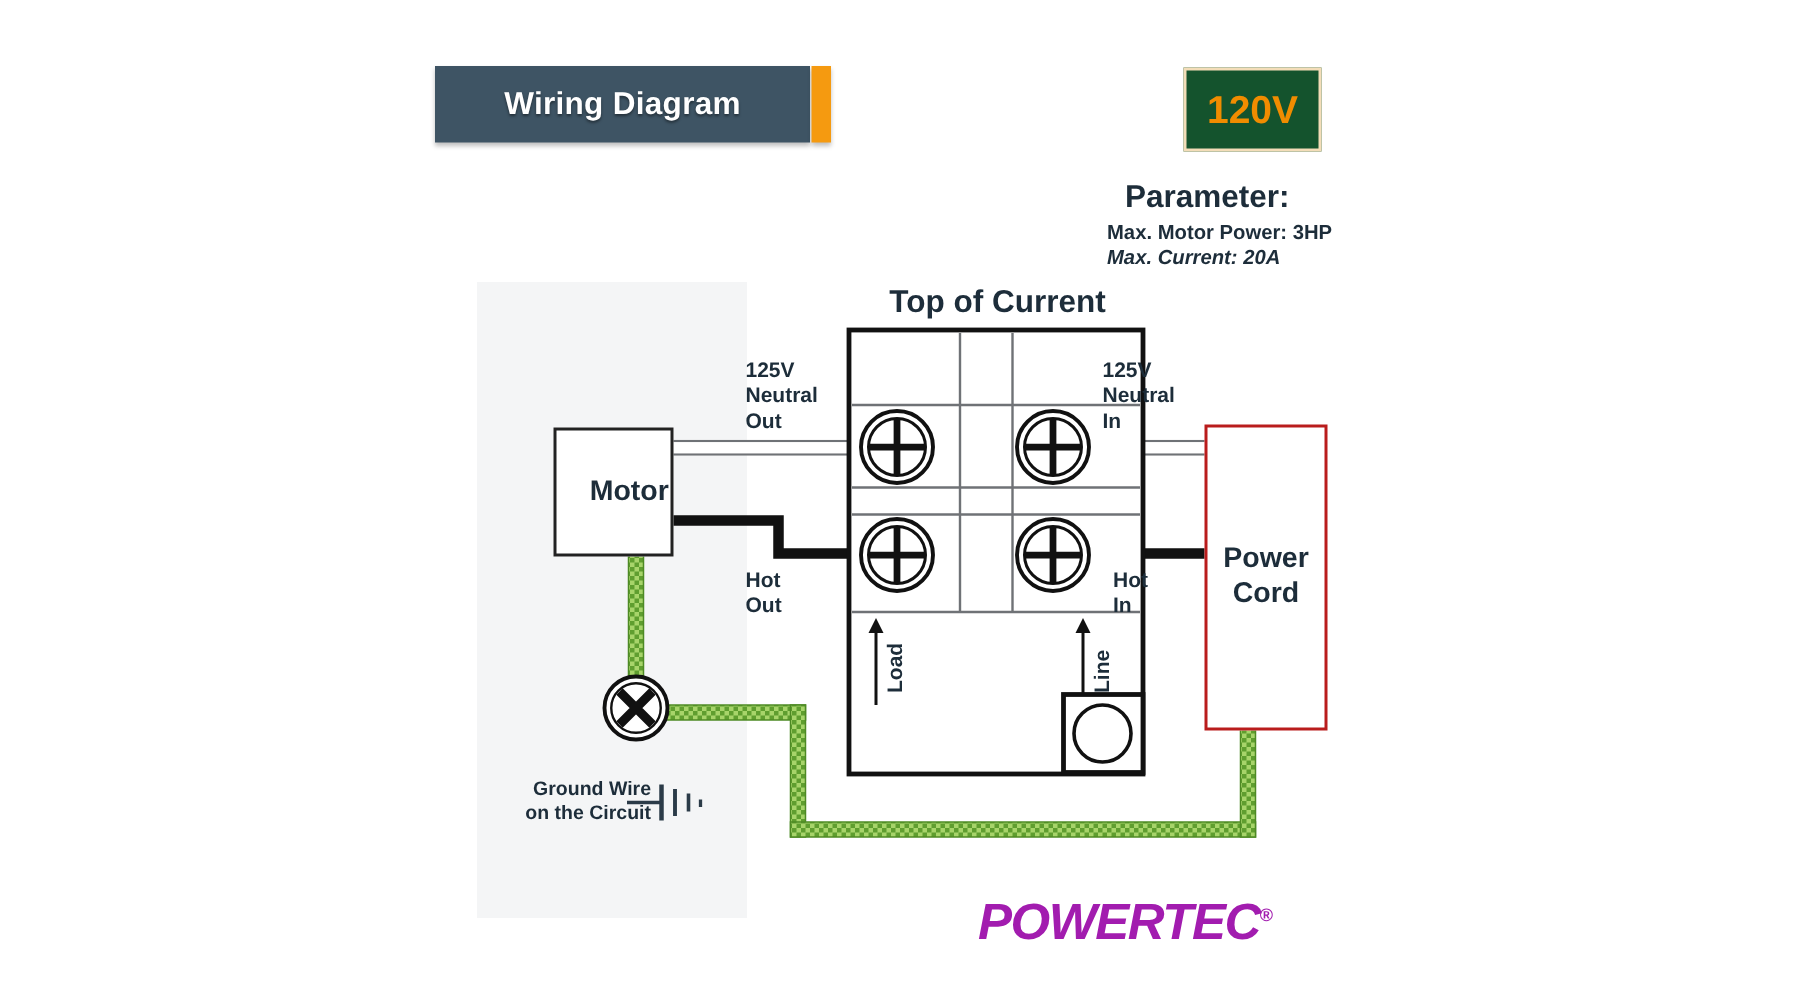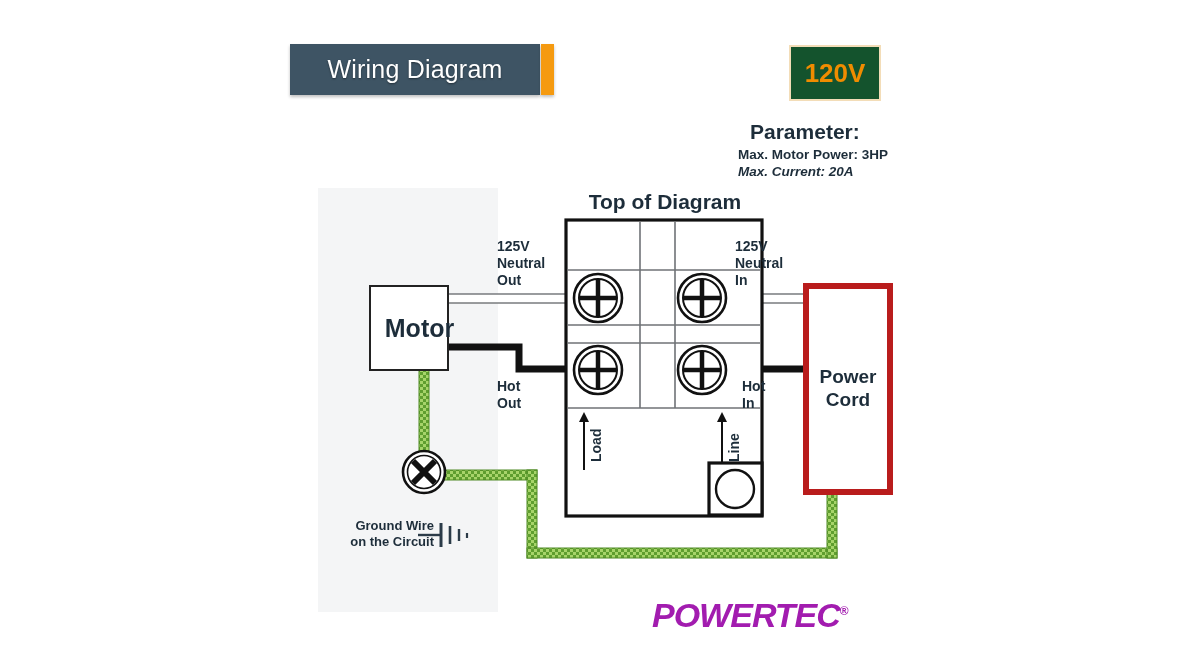--- a/index.html
+++ b/index.html
@@ -10,21 +10,21 @@
   }
   #stage{position:absolute;inset:0;}
 
   
   .title-bar{
     position:absolute;left:290px;top:44px;width:250px;height:51px;
     background:#3e5464;display:flex;align-items:center;justify-content:center;
     box-shadow:0 2px 3px rgba(0,0,0,.25);
   }
   .title-bar .tb-text{
-    color:#ffffff;font-size:25px;font-weight:normal;letter-spacing:.2px;
+    color:#ffffff;font-size:21px;font-weight:bold;letter-spacing:.2px;
     text-shadow:0 1px 2px rgba(0,0,0,.45);
   }
   .title-accent{
     position:absolute;left:541px;top:44px;width:13px;height:51px;background:#f59a10;
     box-shadow:0 2px 3px rgba(0,0,0,.25);
   }
   .volt-badge{
     position:absolute;left:789px;top:45px;width:88px;height:52px;
     border:2px solid #f3ddb8;background:#14532d;
     display:flex;align-items:center;justify-content:center;
@@ -42,21 +42,21 @@
   }
   .machine-label{
     position:absolute;left:318px;top:198px;width:180px;text-align:center;
     font-size:21px;font-weight:bold;
   }
   .motor-box{
     position:absolute;left:369px;top:285px;width:76px;height:82px;
     background:#fff;border:2px solid #222;
     display:flex;align-items:center;justify-content:center;
   }
-  .motor-box span{font-size:25px;font-weight:bold;margin-left:21px;}
+  .motor-box span{font-size:19px;font-weight:bold;margin-left:21px;}
 
   
   .switch-caption{
     position:absolute;left:520px;top:190px;width:290px;text-align:center;
     font-size:21px;font-weight:bold;
   }
 
   
   .wlab{position:absolute;font-size:14px;font-weight:bold;line-height:1.22;text-align:left;}
   .lab-nout{left:497px;top:238px;width:78px;}
@@ -71,21 +71,21 @@
   .vlab{
     position:absolute;font-size:14px;font-weight:bold;
     transform:rotate(-90deg);transform-origin:left top;white-space:nowrap;
   }
   .lab-load{left:588px;top:462px;}
   .lab-line{left:726px;top:462px;}
 
   
   .cord-box{
     position:absolute;left:803px;top:283px;width:78px;height:200px;
-    background:#fff;border:6px solid #b91c1c;
+    background:#fff;border:2px solid #b91c1c;
     display:flex;align-items:center;justify-content:center;
   }
   .cord-box span{font-size:19px;font-weight:bold;text-align:center;line-height:1.2;}
 
   
   .logo{
     position:absolute;left:652px;top:596px;font-size:34px;font-weight:bold;
     font-style:italic;color:#a21caf;letter-spacing:-1px;
   }
   .logo .reg{font-size:12px;font-style:normal;vertical-align:super;}
@@ -213,21 +213,21 @@
   </svg>
 
   <div class="motor-box">
     <span>Motor</span>
   </div>
 
   <div class="cord-box">
     <span>Power<br>Cord</span>
   </div>
 
-  <div class="switch-caption">Top of Diagram</div>
+  <div class="switch-caption">Top of Current</div>
 
   <div class="wlab lab-nout">125V<br>Neutral<br>Out</div>
   <div class="wlab lab-nin">125V<br>Neutral<br>In</div>
   <div class="wlab lab-hout">Hot<br>Out</div>
   <div class="wlab lab-hin">Hot<br>In</div>
 
   <div class="vlab lab-load">Load</div>
   <div class="vlab lab-line">Line</div>
 
   <div class="lab-ground">Ground Wire<br>on the Circuit</div>

